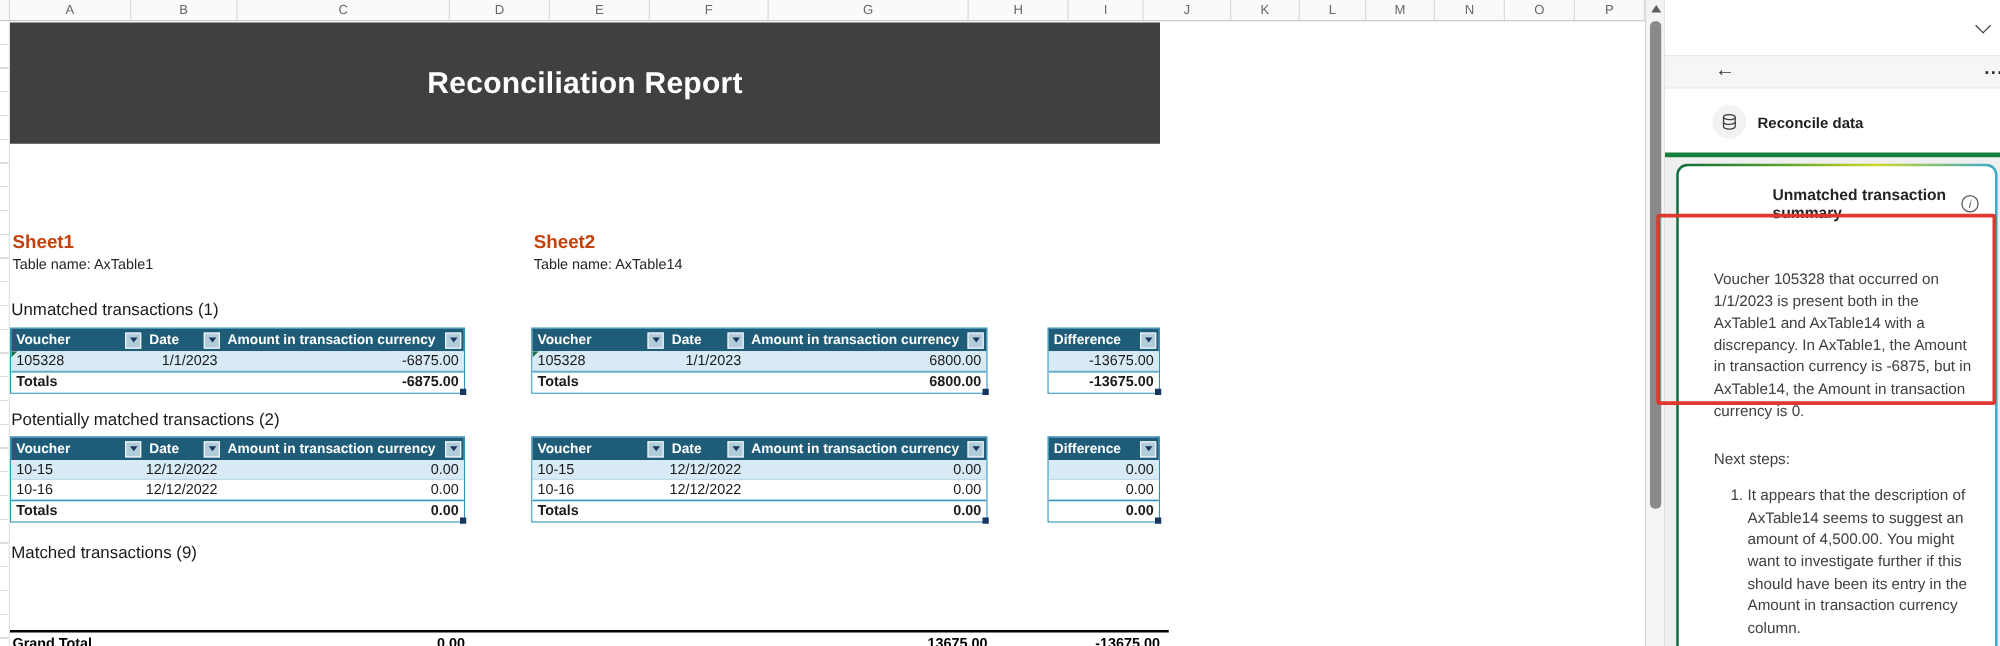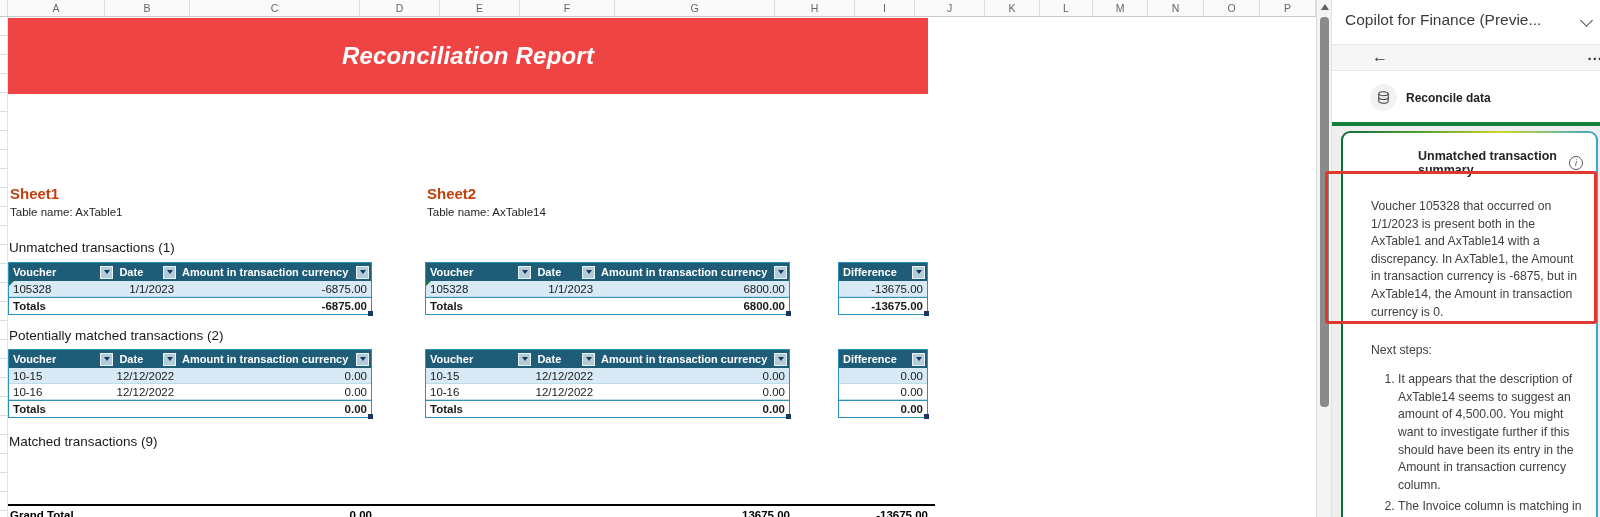--- a/index.html
+++ b/index.html
@@ -9,22 +9,22 @@
   
   .colhead { position:absolute; left:0; top:0; width:1316px; height:17px; display:flex;
              background:#FAFAFA; border-bottom:1px solid #C9C9C9; }
   .colhead .stub { width:8px; border-right:1px solid #DCDCDC; }
   .colhead .col { border-right:1px solid #DCDCDC; color:#666; font-size:10.5px;
                   display:flex; align-items:center; justify-content:center; }
   .rowsliver { position:absolute; left:0; top:17px; width:8px; height:500px;
                border-right:1px solid #E3E3E3;
                background:repeating-linear-gradient(to bottom,#fff 0 18px,#D9DFE1 18px 19px); }
 
-  .banner { position:absolute; left:8px; top:18px; width:920px; height:76px; background:#ef4444;
-            display:flex; align-items:center; justify-content:center;font-style:italic; }
+  .banner { position:absolute; left:8px; top:18px; width:920px; height:97px; background:#404040;
+            display:flex; align-items:center; justify-content:center; }
   .banner h1 { color:#fff; font-size:24px; font-weight:bold; letter-spacing:.2px; }
 
   .sheet-title { position:absolute; font-size:15px; font-weight:bold; color:#c2410c; }
   .table-name  { position:absolute; font-size:11.5px; color:#262626; }
   .section-heading { position:absolute; font-size:13.5px; color:#1a1a1a; }
 
   .xt { position:absolute; border:1px solid #2B91BD; background:#fff; }
   .xt-row { display:flex; }
   .xt-h { height:18px; background:#1E5C77; }
   .xt-h .hcell { display:flex; align-items:center; justify-content:space-between;
@@ -79,21 +79,21 @@
   .panel-lower { position:absolute; left:0; top:126px; width:100%; height:391px; background:#EFEFEF; }
   .card-wrap { position:absolute; left:9px; top:131px; width:257px; height:400px; border-radius:9px;
                padding:2px;
                background:linear-gradient(90deg,#0E6B3C 0%,#55A02F 32%,#CDD829 62%,#39A8CC 100%); }
   .card { width:100%; height:100%; background:#fff; border-radius:7px; padding:16px 13px 10px 28px; }
   .card-title-row { display:flex; align-items:center;margin-left:47px; }
   .card-title { font-size:12.5px; font-weight:bold; color:#242424; }
   .info-icon { margin-left:7px; width:14px; height:14px; border:1px solid #555; border-radius:50%;
                color:#555; font-size:9px; font-style:italic; display:flex; align-items:center;
                justify-content:center; cursor:pointer; flex:none; }
-  .summary { margin-top:21px; font-size:12.2px; line-height:17.6px; color:#404040; }
+  .summary { margin-top:38px; font-size:12.2px; line-height:17.6px; color:#404040; }
   .next-label { margin-top:22px; font-size:12.2px; color:#404040; }
   .next-list { margin-top:14px; padding-left:27px; font-size:12.2px; line-height:17.6px; color:#404040; }
   .next-list li { margin-bottom:4px; }
 
   .red-annotation { position:absolute; left:1325px; top:171px; width:272px; height:153px;
                     border:3px solid #E0382E; border-radius:3px; z-index:20; pointer-events:none; }
 </style>
 </head>
 <body>
 
@@ -326,21 +326,20 @@
     <span style="right:145px;">13675.00</span>
     <span style="right:7px;">-13675.00</span>
   </div>
 
   <div class="vscroll">
     <span class="up"></span>
     <span class="thumb"></span>
   </div>
 
   <div class="panel">
-    <div class="panel-title">Copilot for Finance (Previe...</div>
     <span class="chevron"></span>
 
     <div class="toolbar">
       <span class="back-btn">←</span>
       <span class="more-btn">...</span>
     </div>
 
     <div class="steprow">
       <span class="step-icon">
         <svg width="15" height="15" viewBox="0 0 16 16">

